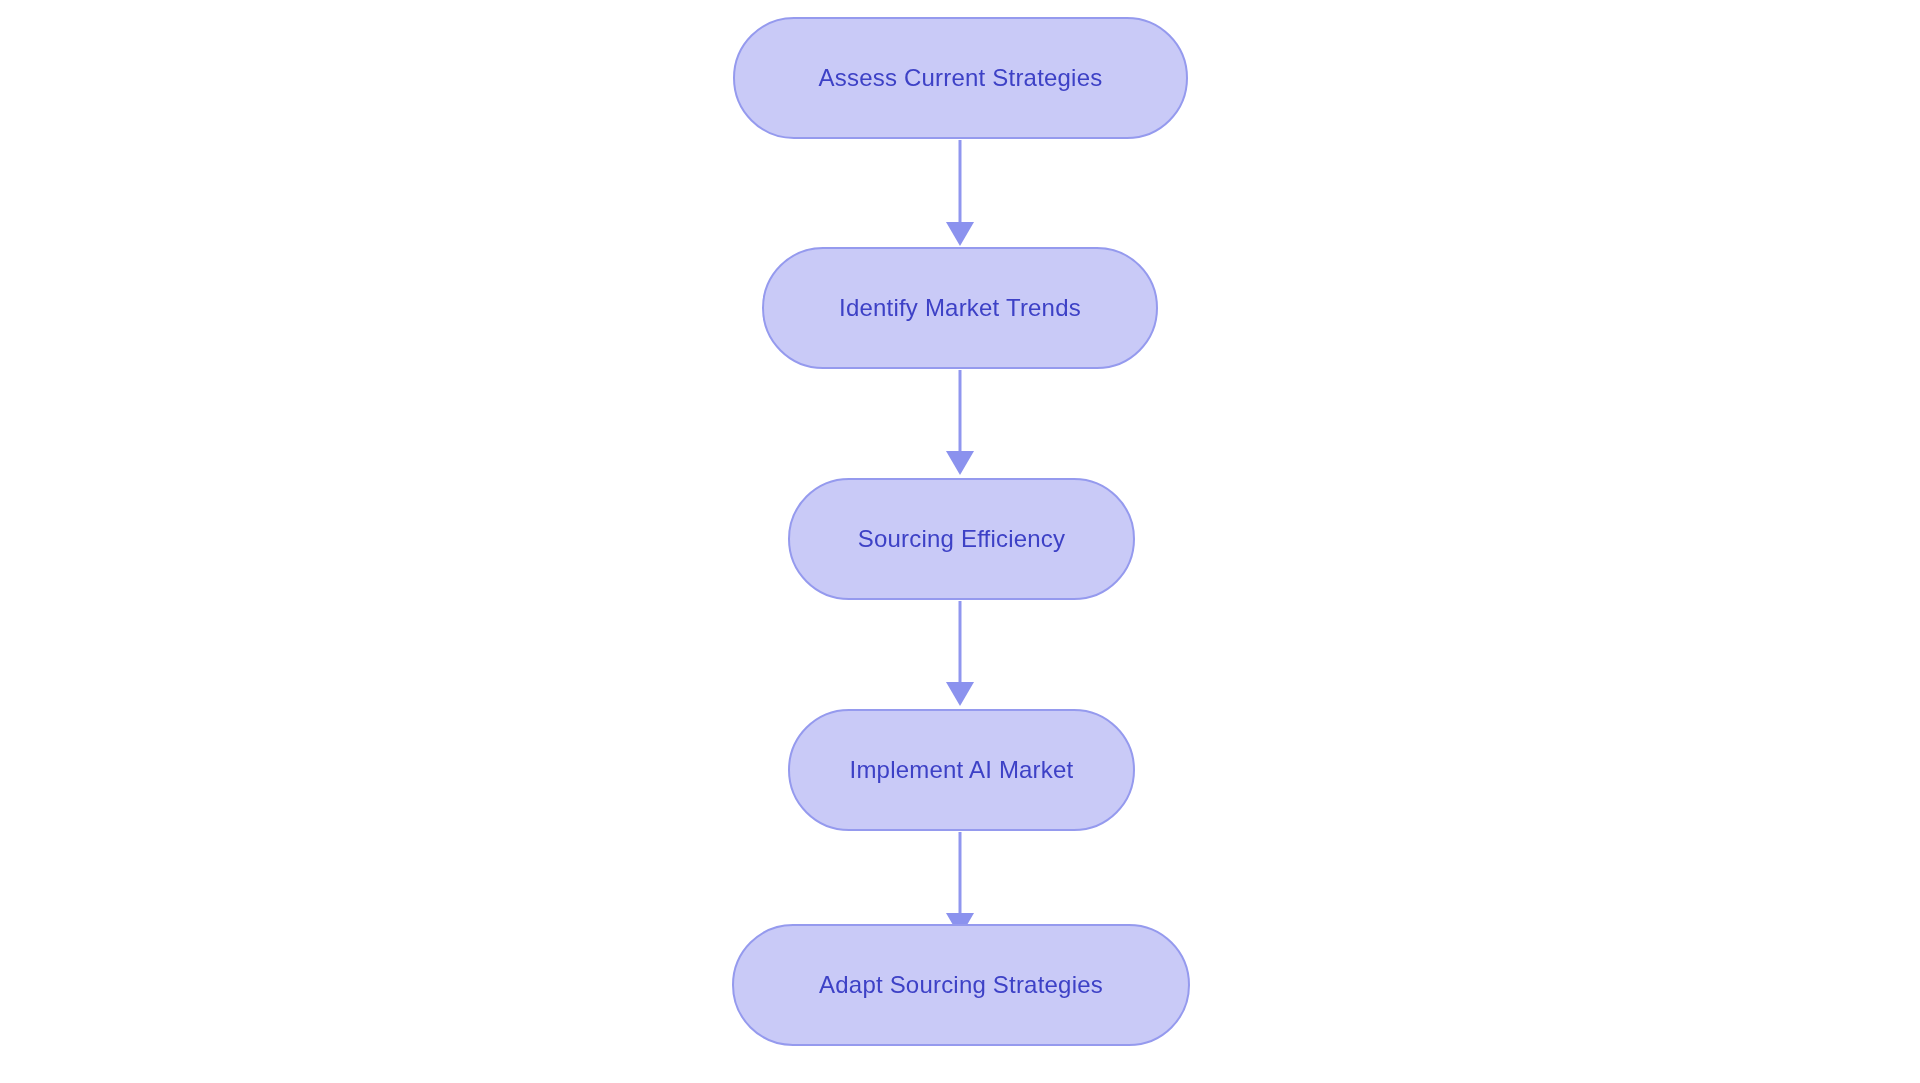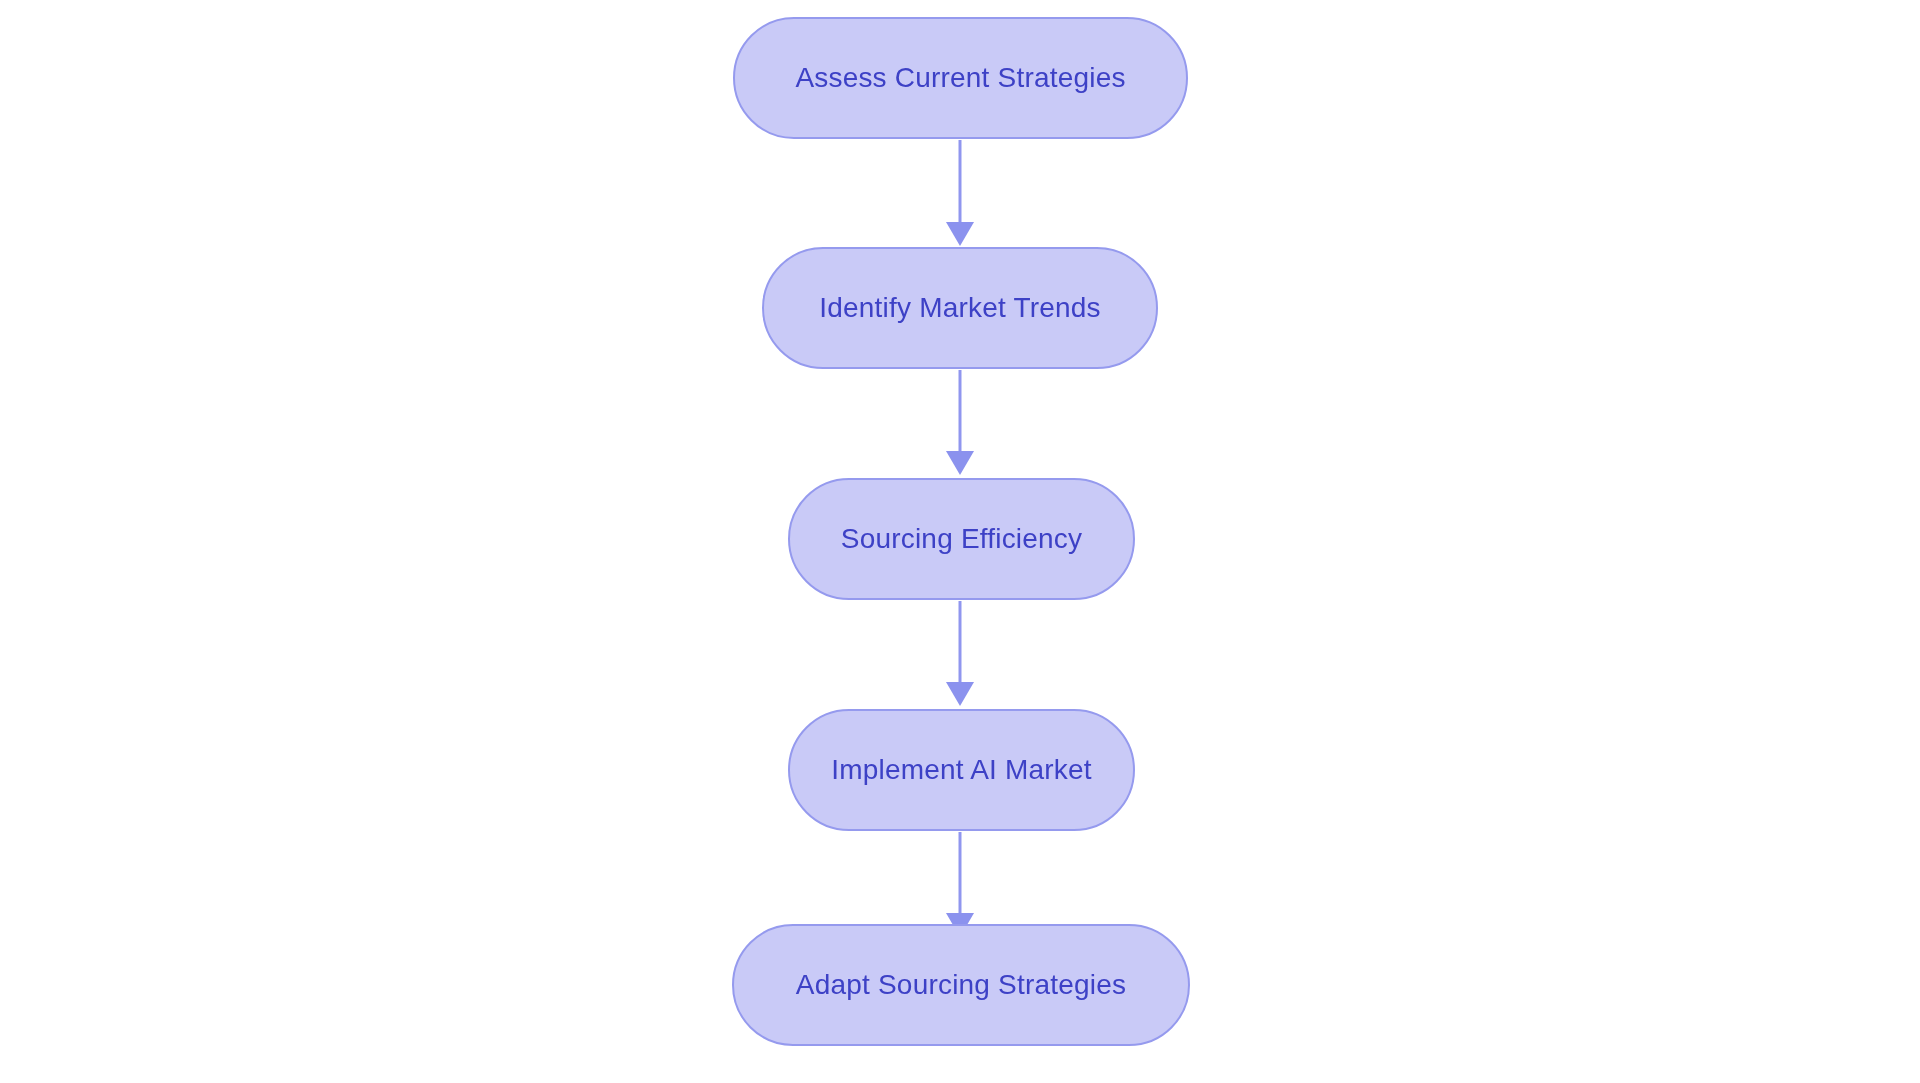--- a/index.html
+++ b/index.html
@@ -41,21 +41,21 @@
     height: 122px;
     background: var(--node-fill);
     border: 2px solid var(--node-border);
     border-radius: 61px;
     display: flex;
     align-items: center;
     justify-content: center;
   }
   .node-label {
     color: var(--node-text);
-    font-size: 28px;
+    font-size: 24px;
     font-weight: 400;
     letter-spacing: 0.2px;
     white-space: nowrap;
   }
   .n1 { left: 733px; top: 17px;  width: 455px; }
   .n2 { left: 762px; top: 247px; width: 396px; }
   .n3 { left: 788px; top: 478px; width: 347px; }
   .n4 { left: 788px; top: 709px; width: 347px; }
   .n5 { left: 732px; top: 924px; width: 458px; }
 </style>

